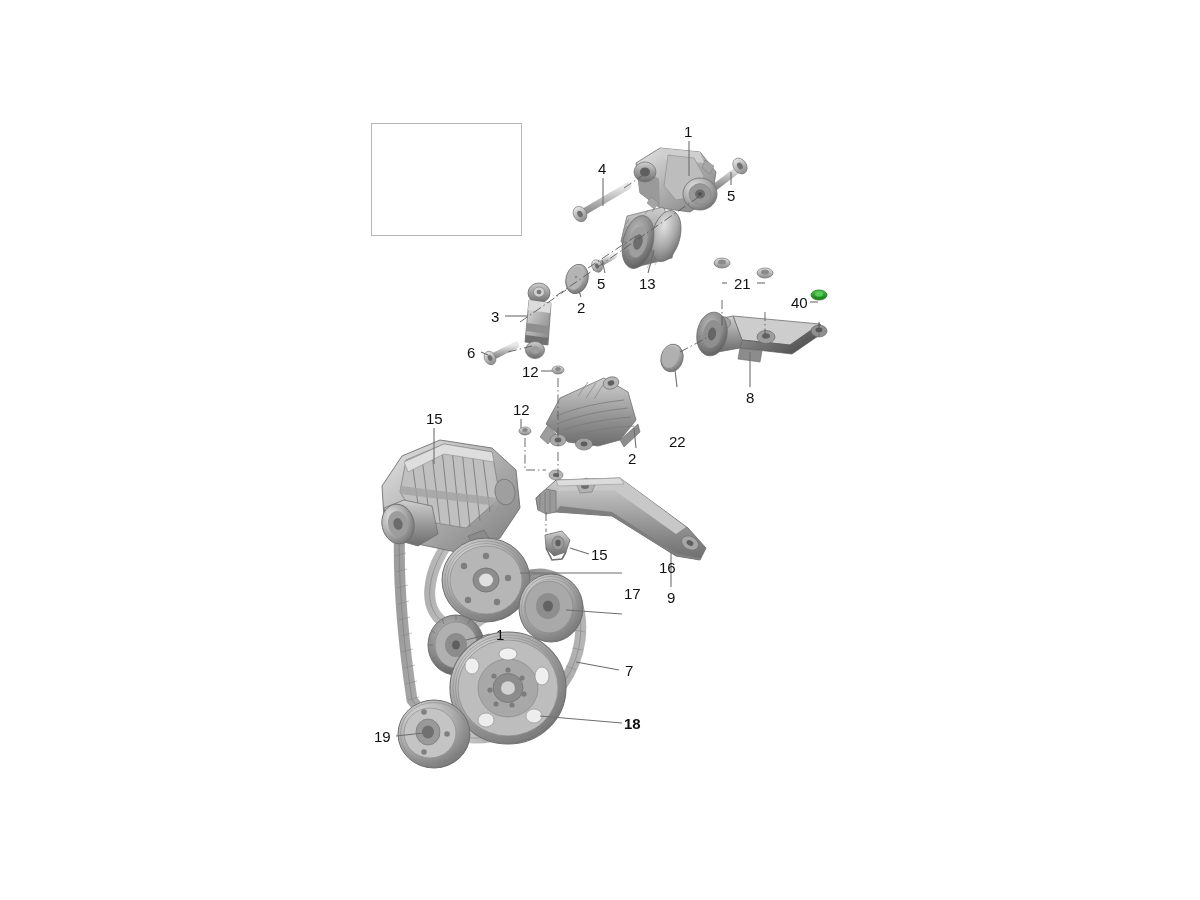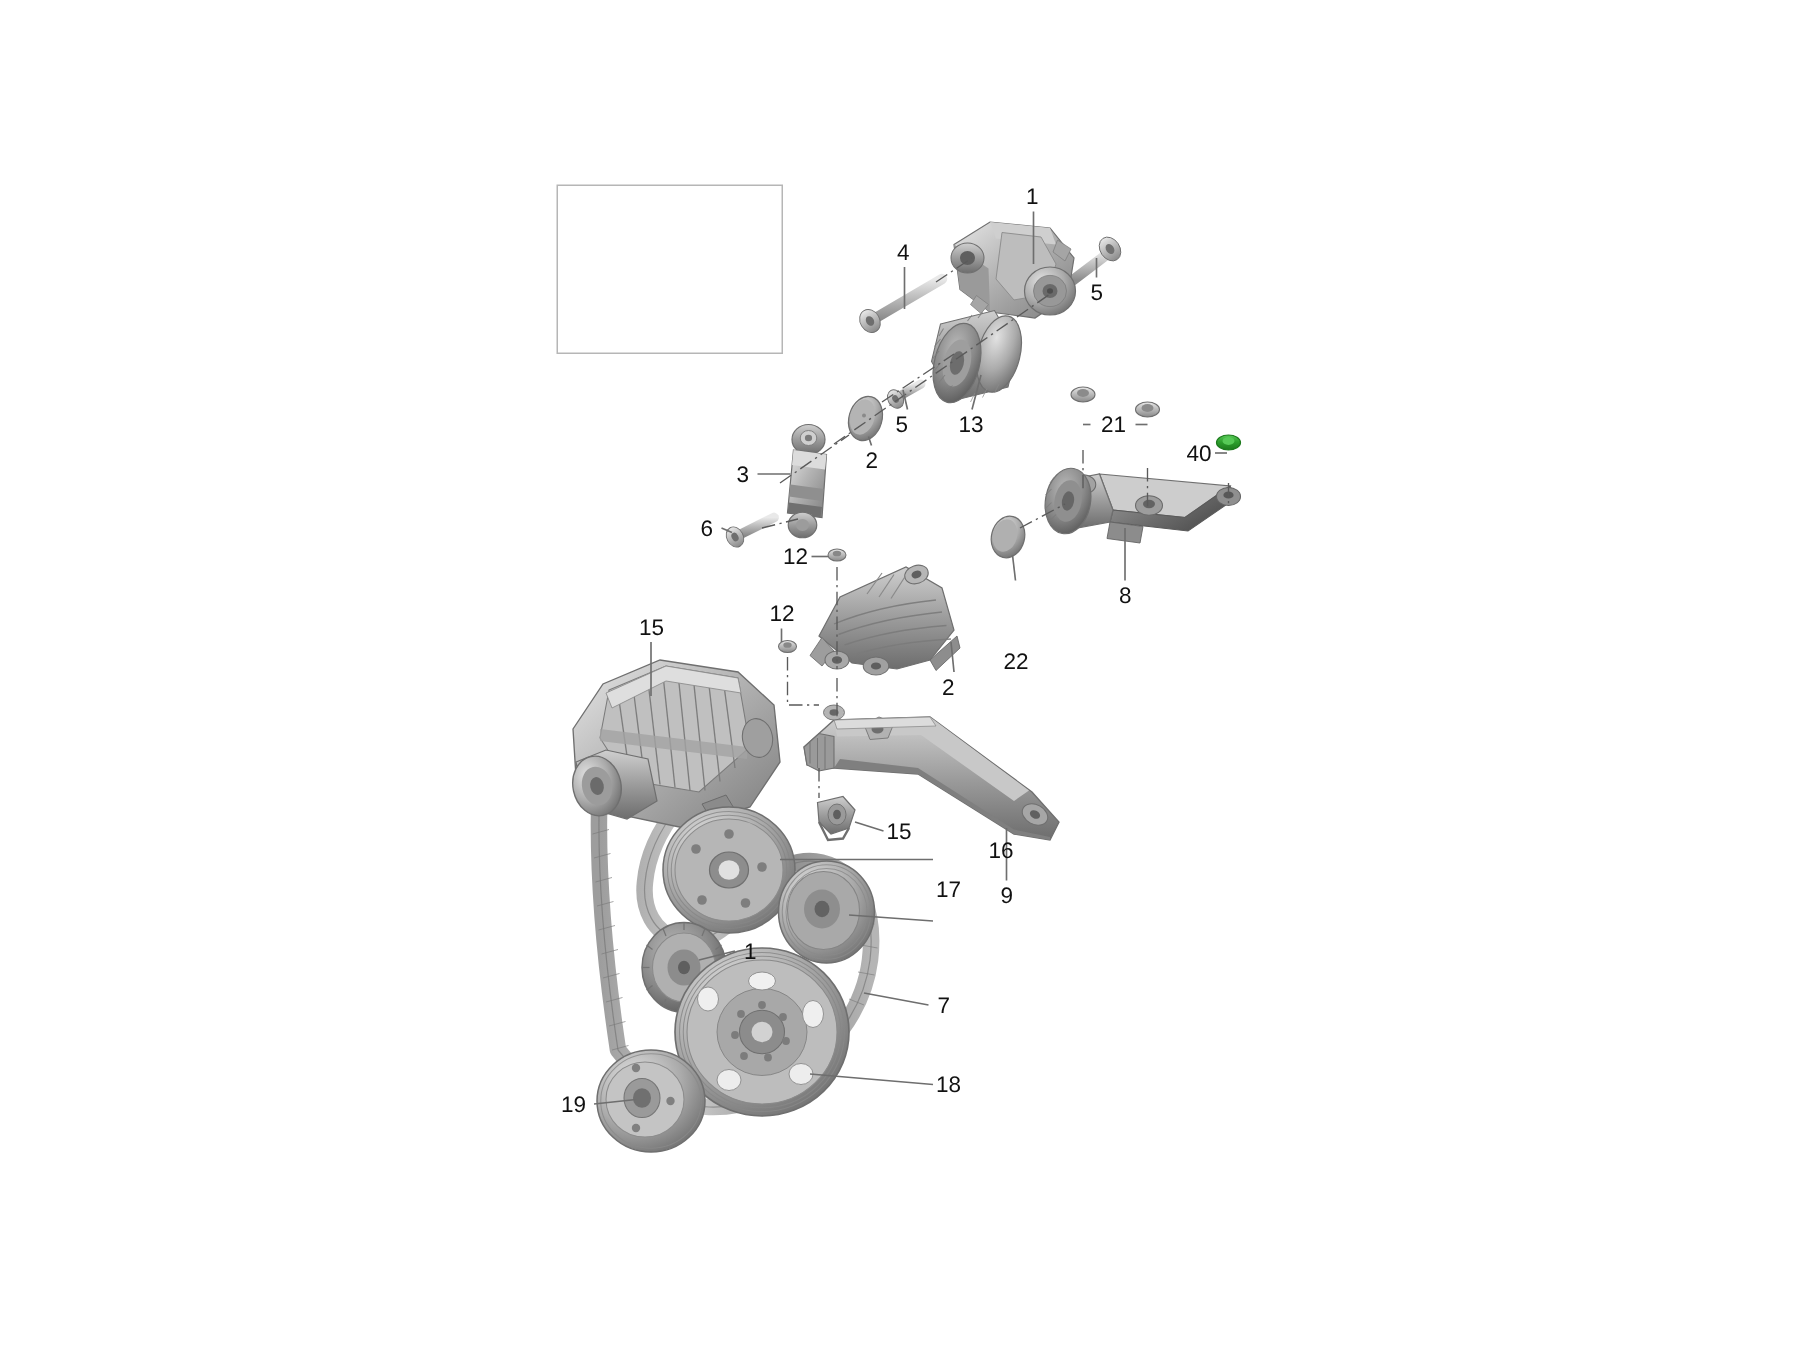--- a/index.html
+++ b/index.html
@@ -568,17 +568,17 @@
   <div class="callout" style="left:669px;top:390px;margin-top:44px;">22</div>
   <div class="callout" style="left:522px;top:364px;">12</div>
   <div class="callout" style="left:513px;top:402px;">12</div>
   <div class="callout" style="left:628px;top:451px;">2</div>
   <div class="callout" style="left:426px;top:411px;text-align:right;">15</div>
   <div class="callout" style="left:591px;top:547px;">15</div>
   <div class="callout" style="left:667px;top:590px;">9</div>
   <div class="callout" style="left:624px;top:560px;margin-left:35px;">16</div>
   <div class="callout" style="left:624px;top:586px;">17</div>
   <div class="callout" style="left:625px;top:663px;">7</div>
-  <div class="callout" style="left:624px;top:716px;">18</div>
+  <div class="callout" style="left:624px;top:716px;font-weight:bold;">18</div>
   <div class="callout" style="left:496px;top:627px;">1</div>
   <div class="callout" style="left:374px;top:729px;text-align:right;">19</div>
 
 </div>
 
 </body></html>

